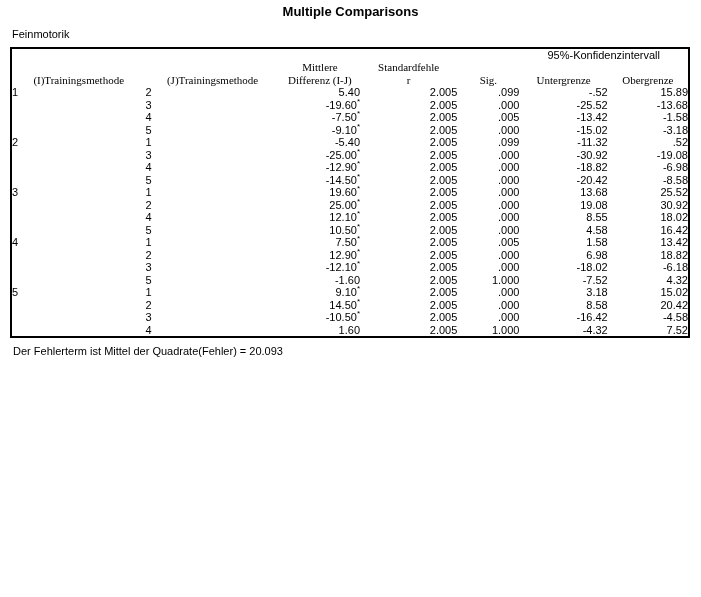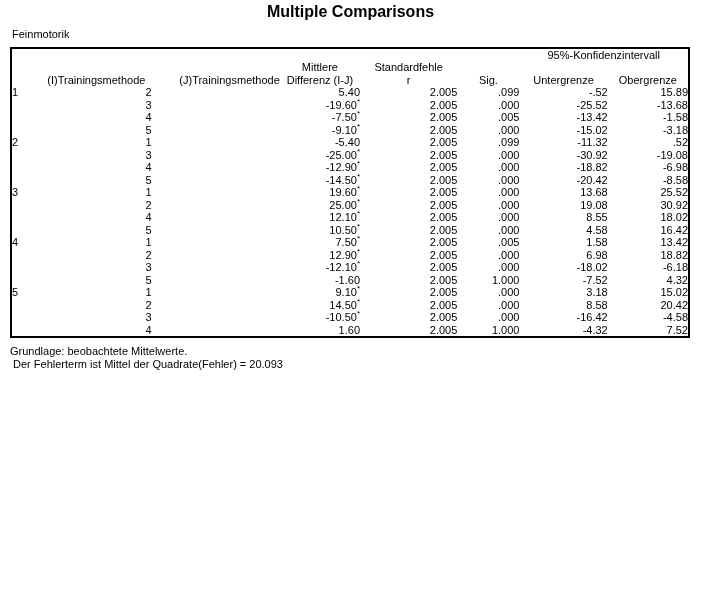--- a/index.html
+++ b/index.html
@@ -12,21 +12,21 @@
     height: 597px;
     font-family: "Liberation Sans", sans-serif;
     color: #000000;
     position: relative;
     overflow: hidden;
   }
 
   #page-title {
     text-align: center;
     font-weight: bold;
-    font-size: 16px;
+    font-size: 13px;
     line-height: 13px;
     padding-top: 5px;
     letter-spacing: 0px;
   }
 
   #caption-block {
     margin-top: 10px;
     margin-left: 12px;
     font-size: 11px;
     line-height: 12.5px;
@@ -62,27 +62,27 @@
     border-right: 2px solid #000;
   }
 
   
   .hdr {
     text-align: center;
     vertical-align: bottom;
     padding: 2px 3px 3px 3px;
   }
   .hdr-left {
-    text-align: right;
+    text-align: center;
     vertical-align: bottom;
     padding: 2px 3px 3px 4px;
   }
   .vline { border-right: 2px solid #000; }
   .vline-thin { border-right: 1px solid #000; }
-  .hline-bottom { border-bottom: 2px solid #000; }
+  .hline-bottom { border-bottom: 2px solid #000; font-family: Liberation Serif, serif; }
   .hline-thin-bottom { border-bottom: 1px solid #000; }
 
   
   .c-i {
     text-align: left;
     vertical-align: top;
     padding: 2px 3px 2px 4px;
   }
   .c-j {
     text-align: left;
@@ -338,16 +338,15 @@
           <td class="c-num vline">2.005</td>
           <td class="c-num vline">1.000</td>
           <td class="c-num vline-thin">-4.32</td>
           <td class="c-num">7.52</td>
         </tr>
       </tbody>
   </table>
 </div>
 
 <div id="footnotes">
-  <div class="fn-line">Grundlage: beobachtete Mittelwerte.</div>
   <div class="fn-line"> Der Fehlerterm ist Mittel der Quadrate(Fehler) = 20.093</div>
   <div id="footnote-gap"></div>
 </div>
 
 </body></html>

